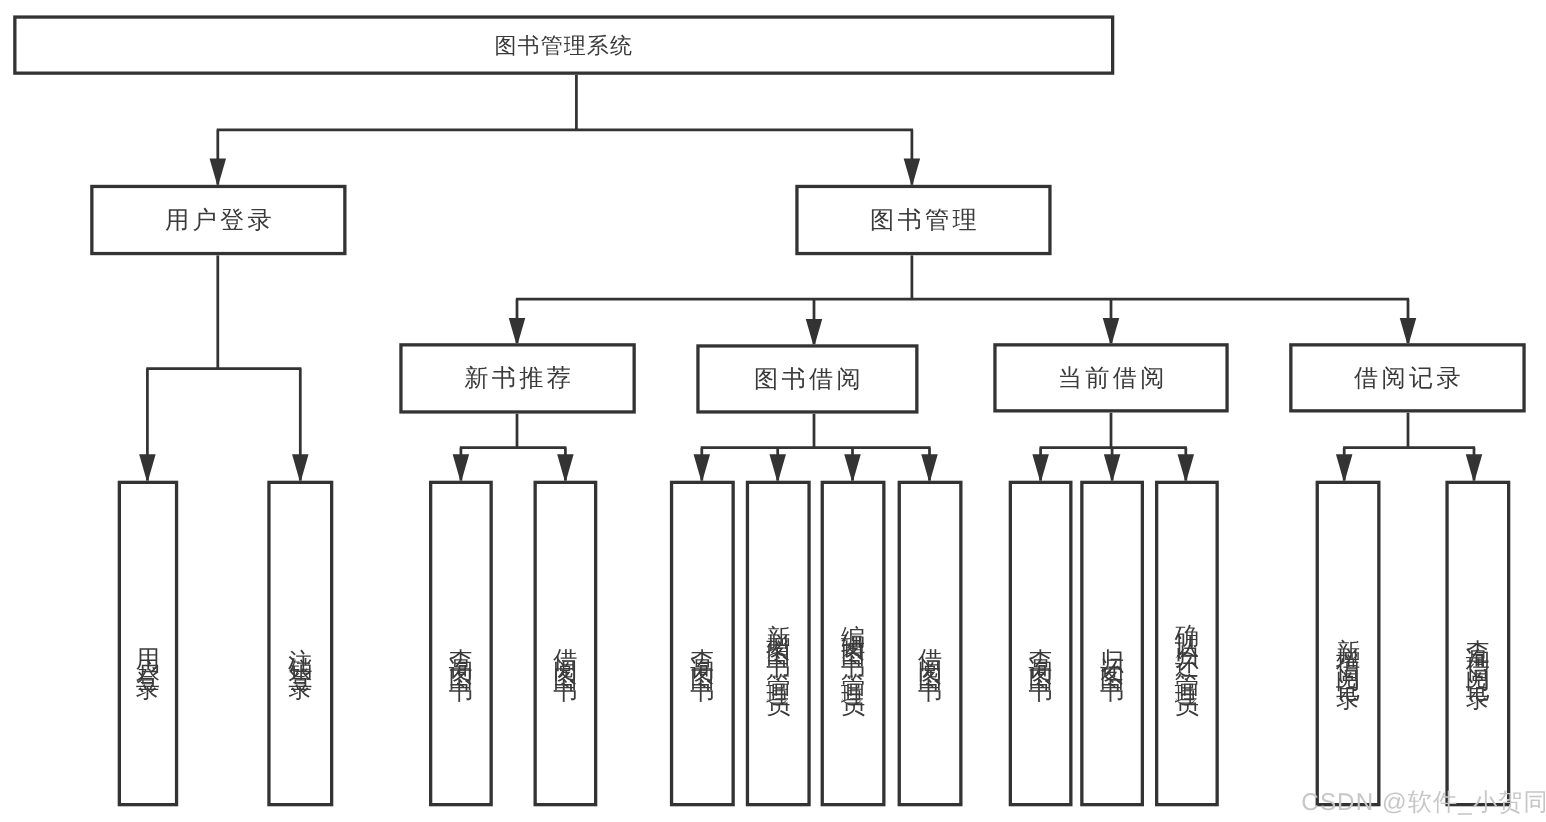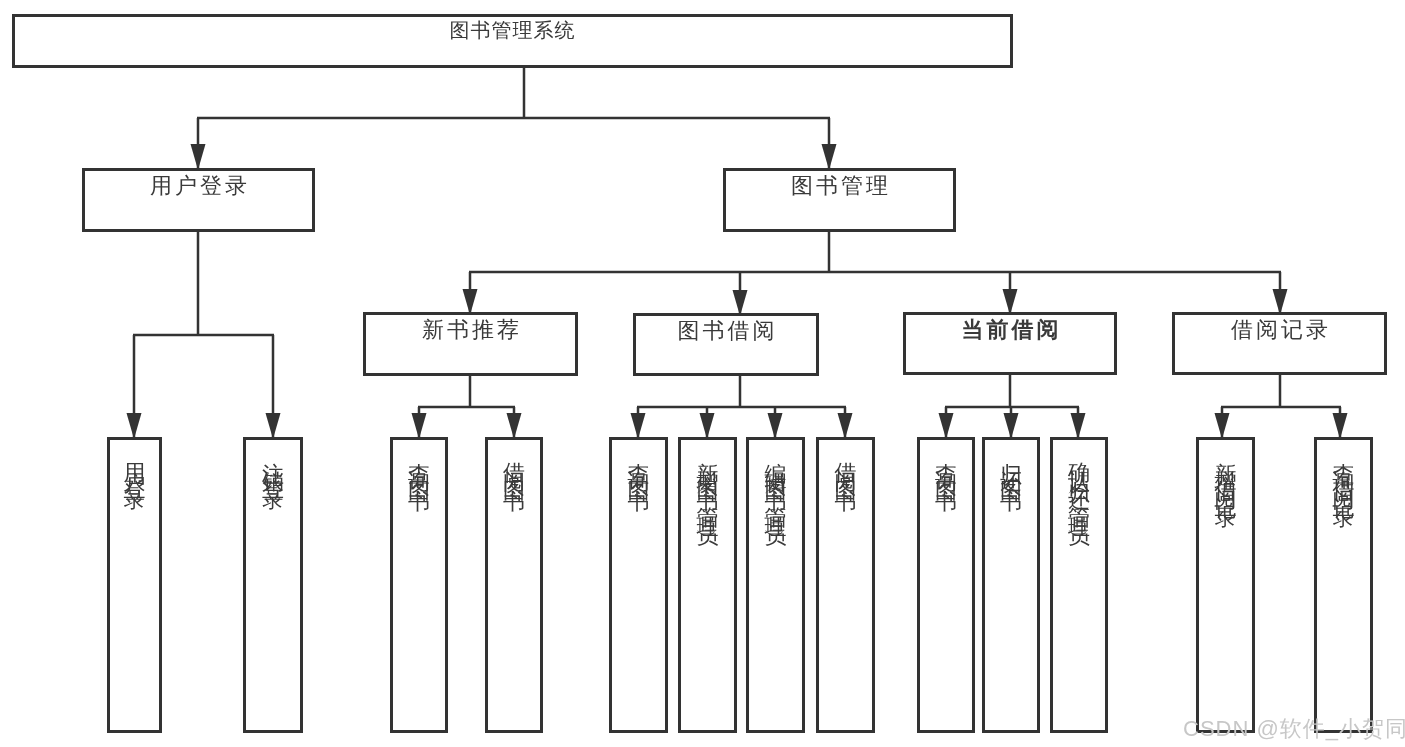--- a/index.html
+++ b/index.html
@@ -9,42 +9,42 @@
     background:#ffffff;
     font-family:"Liberation Sans", sans-serif;
     overflow:hidden;
   }
   .wires { position:absolute; left:0; top:0; width:1405px; height:747px; }
   .node {
     position:absolute;
     background:#ffffff;
     border:3px solid #333333;
     box-sizing:border-box;
-    display:flex; justify-content:center;
+    display:flex; align-items:center; justify-content:center;
     color:#3a3a3a;
   }
   .h-node { font-size:22px; letter-spacing:3px; }
   .h-node span { transform:translateX(1.5px); white-space:nowrap; }
   .root-node { font-size:20px; letter-spacing:1px; }
   .leaf { font-size:22px; }
   .leaf span {
     writing-mode:vertical-rl;
     text-orientation:mixed;
     letter-spacing:9px;
     line-height:1;
     transform:translateY(4.5px);
     white-space:nowrap;
   }
   
   .n-root          { left:12px;   top:14px;  width:1001px; height:54px; }
   .n-user-login    { left:82px;   top:168px; width:233px;  height:64px; }
   .n-book-mgmt     { left:712px;  top:168px; width:233px;  height:64px;margin-left:11px; }
   .n-new-book      { left:363px;  top:312px; width:215px;  height:64px; }
-  .n-book-borrow   { left:633px;  top:313px; width:186px;  height:63px; }
-  .n-current       { left:903px;  top:312px; width:214px;  height:63px;font-weight:bold; }
+  .n-book-borrow   { left:633px;  top:313px; width:202px;  height:63px; }
+  .n-current       { left:903px;  top:312px; width:214px;  height:63px; }
   .n-records       { left:1172px; top:312px; width:215px;  height:63px; }
   .lf { top:437px; height:296px; }
   .l-a1 { left:107px;  width:55px; }
   .l-a2 { left:243px;  width:60px; }
   .l-b1 { left:390px;  width:58px; }
   .l-b2 { left:485px;  width:58px; }
   .l-c1 { left:609px;  width:59px; }
   .l-c2 { left:678px;  width:59px; }
   .l-c3 { left:746px;  width:59px; }
   .l-c4 { left:816px;  width:59px; }

